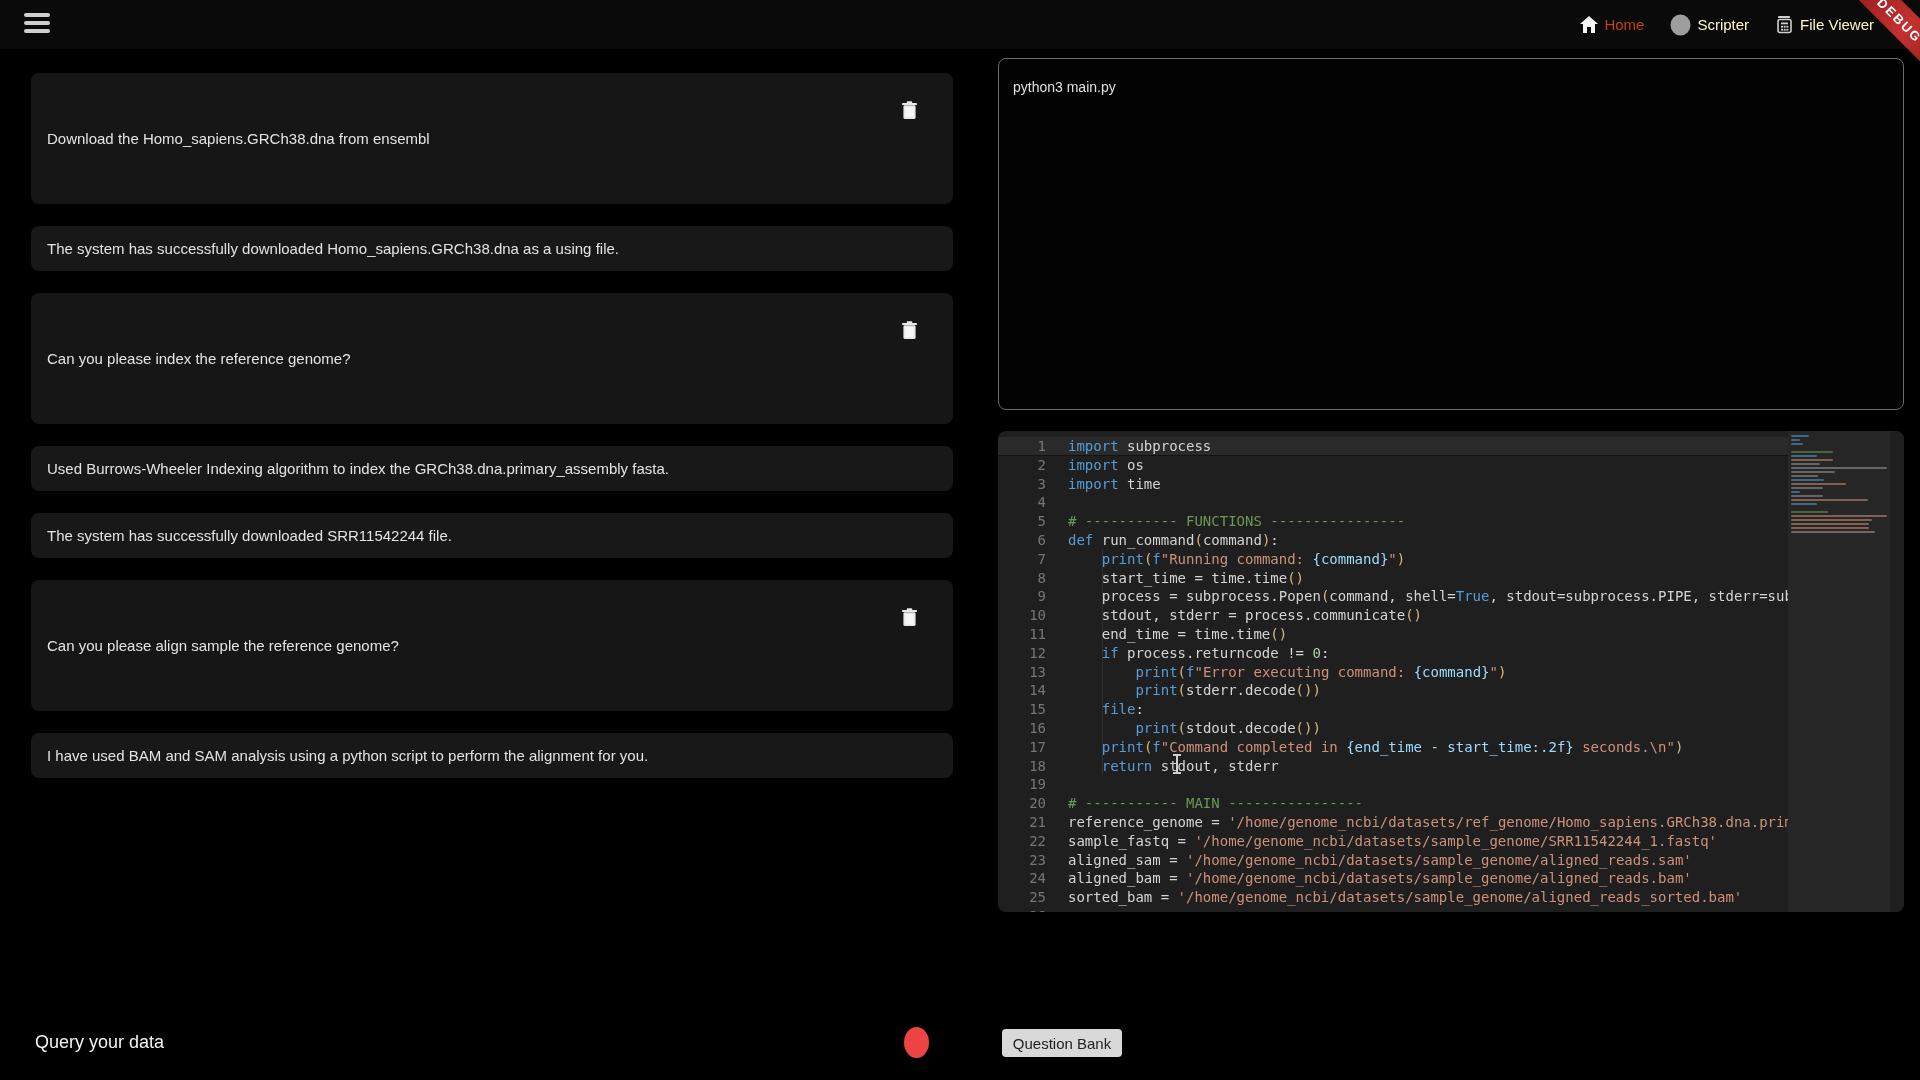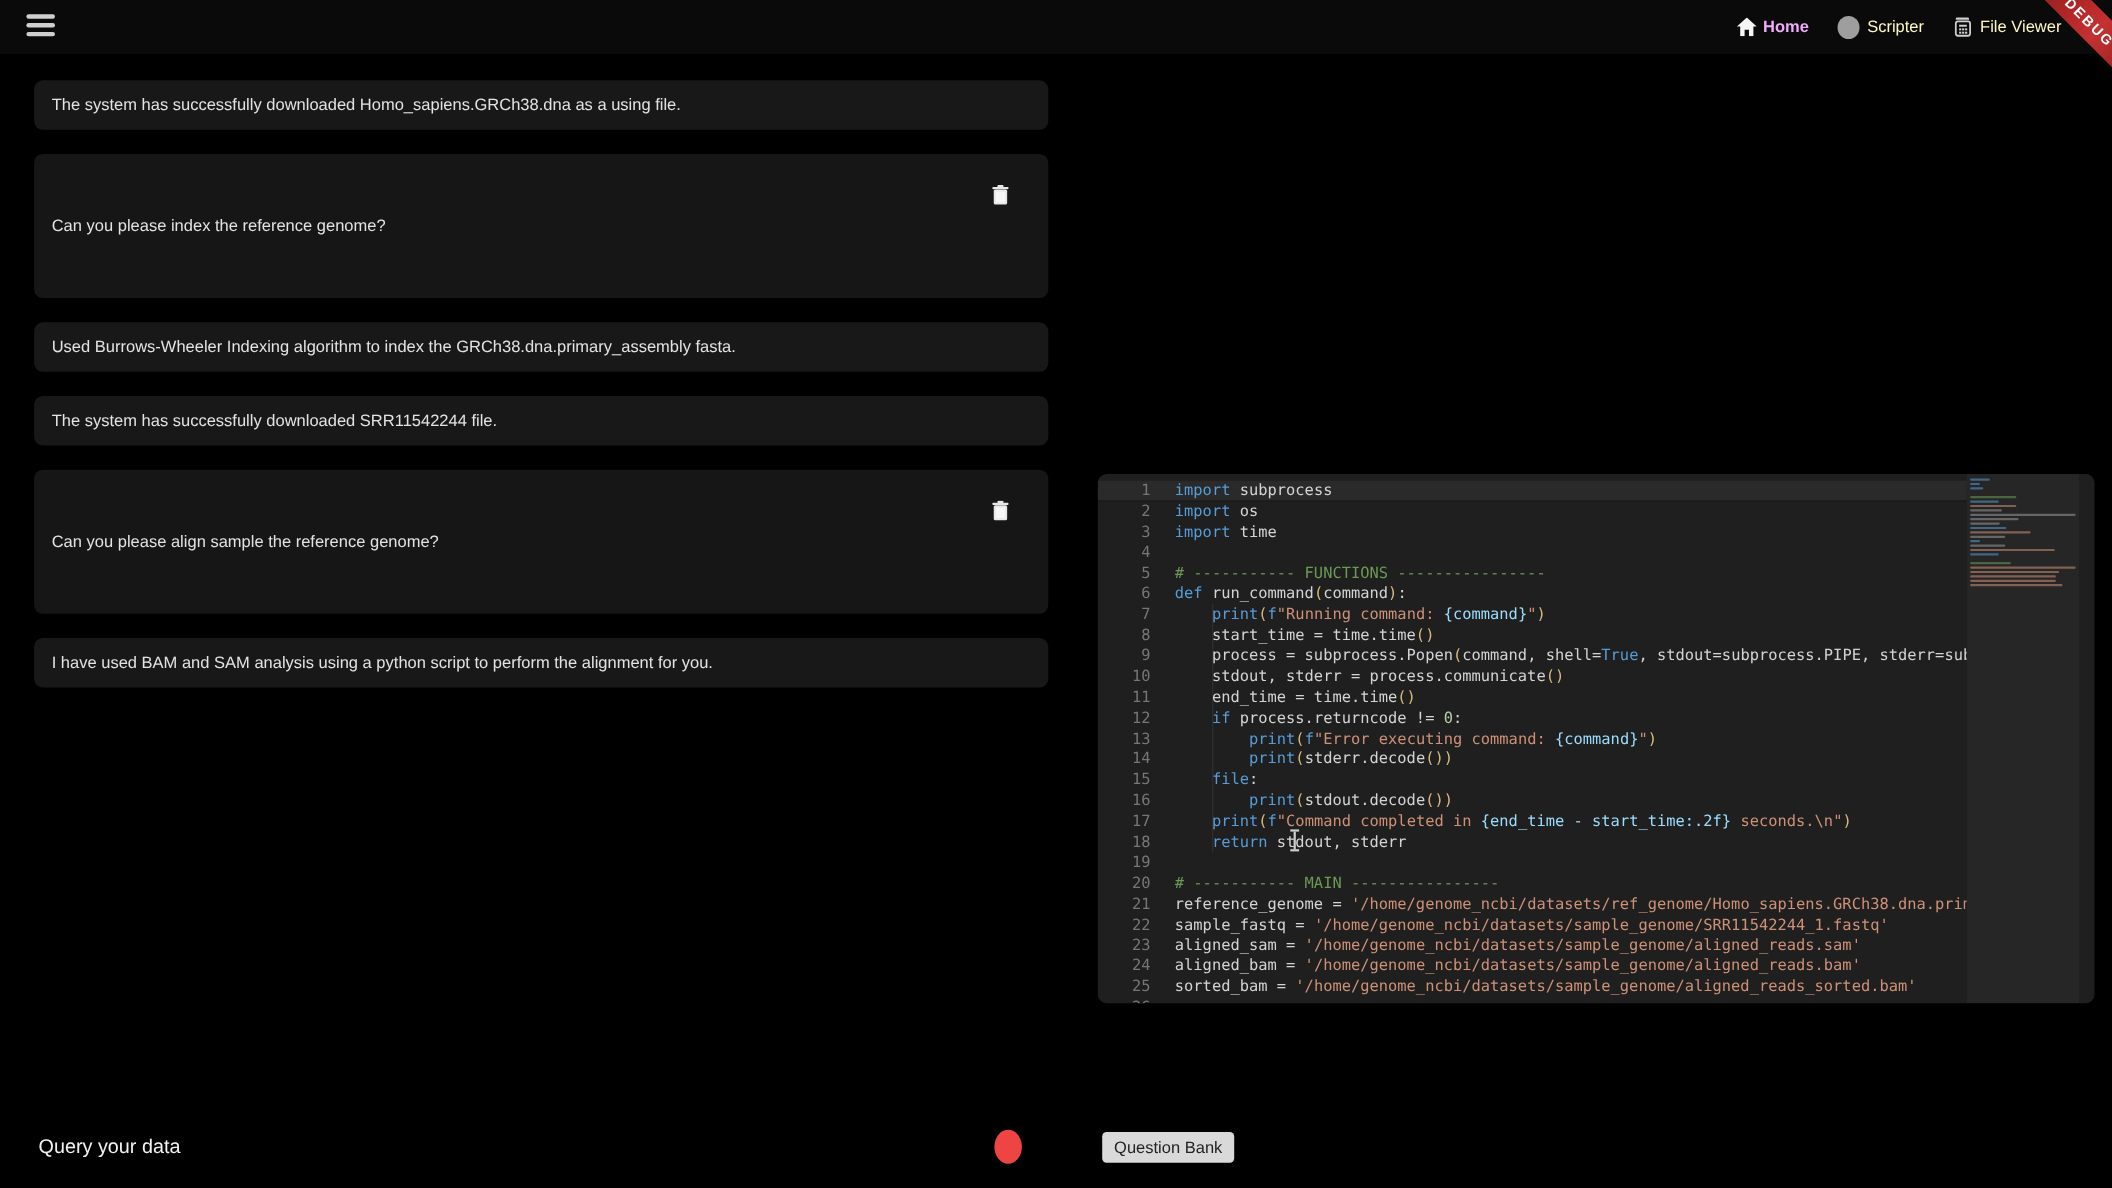--- a/index.html
+++ b/index.html
@@ -6,21 +6,21 @@
   html,body { width:1920px; height:1080px; background:#000; overflow:hidden;
               font-family:"Liberation Sans", sans-serif; }
   .stage { position:relative; width:1920px; height:1080px; background:#000; }
 
   
   .navbar { position:absolute; left:0; top:0; width:1920px; height:49px; background:#0a0a0a; }
   .hamburger { position:absolute; left:24px; top:13px; width:30px; height:23px; cursor:pointer; }
   .hamburger .bar { width:26px; height:4px; background:#cfcfcf; border-radius:2px; margin-bottom:4px; }
   .nav-right { position:absolute; right:46px; top:0; height:49px; display:flex; align-items:center; gap:26px; }
   .nav-item { display:flex; align-items:center; gap:6px; color:#fef9c3; font-size:15px; cursor:pointer; }
-  .nav-item.active { color:#f0abfc; font-weight:bold; }
+  .nav-item.active { color:#c2410c; font-weight:normal; }
   .nav-item svg { display:block; }
 
   
   .ribbon-box { position:absolute; right:0; top:0; width:130px; height:130px; overflow:hidden; pointer-events:none; }
   .ribbon { position:absolute; left:10px; top:5px; width:200px; height:30px;
             background:linear-gradient(90deg,#6e1212 0%,#b82a2a 45%,#c43232 55%,#6e1212 100%);
             transform:rotate(45deg); display:flex; align-items:center; justify-content:center;
             box-shadow:0 0 0 1px rgba(0,0,0,.35); }
   .ribbon span { color:#fff; font-weight:bold; font-size:13px; letter-spacing:2px; }
 
@@ -114,20 +114,29 @@
       </div>
     </div>
     <div class="ribbon-box">
       <div class="ribbon">
           <span>DEBUG</span>
         </div>
     </div>
   </div>
 
   <div class="chat" id="chat-list">
+      <div class="card user">
+        <div class="msg">Download the Homo_sapiens.GRCh38.dna from ensembl</div>
+        <button class="trash-btn"><svg width="15" height="19" viewBox="0 0 16 20">
+            <rect x="1.5" y="4.5" width="13" height="14.5" rx="1.5" fill="#e8e8e8"></rect>
+            <rect x="0" y="2" width="16" height="2.2" rx="1" fill="#e8e8e8"></rect>
+            <rect x="5" y="0" width="6" height="2.2" rx="1" fill="#e8e8e8"></rect>
+            <rect x="3.5" y="6.5" width="9" height="10.5" fill="#f6f6f6"></rect>
+          </svg></button>
+      </div>
       <div class="card assistant">
         <div class="msg">The system has successfully downloaded Homo_sapiens.GRCh38.dna as a using file.</div>
       </div>
       <div class="card user">
         <div class="msg">Can you please index the reference genome?</div>
         <button class="trash-btn"><svg width="15" height="19" viewBox="0 0 16 20">
             <rect x="1.5" y="4.5" width="13" height="14.5" rx="1.5" fill="#e8e8e8"></rect>
             <rect x="0" y="2" width="16" height="2.2" rx="1" fill="#e8e8e8"></rect>
             <rect x="5" y="0" width="6" height="2.2" rx="1" fill="#e8e8e8"></rect>
             <rect x="3.5" y="6.5" width="9" height="10.5" fill="#f6f6f6"></rect>
@@ -146,20 +155,23 @@
             <rect x="0" y="2" width="16" height="2.2" rx="1" fill="#e8e8e8"></rect>
             <rect x="5" y="0" width="6" height="2.2" rx="1" fill="#e8e8e8"></rect>
             <rect x="3.5" y="6.5" width="9" height="10.5" fill="#f6f6f6"></rect>
           </svg></button>
       </div>
       <div class="card assistant">
         <div class="msg">I have used BAM and SAM analysis using a python script to perform the alignment for you.</div>
       </div>
     </div>
 
+  <div class="terminal">
+    <div class="cmd">python3 main.py</div>
+  </div>
 
   <div class="editor">
     <div class="editor-rows" id="editor-rows">
         <div class="row hl"><span class="ln">1</span><span class="code"><span class="kw">import</span> subprocess</span></div>
         <div class="row"><span class="ln">2</span><span class="code"><span class="kw">import</span> os</span></div>
         <div class="row"><span class="ln">3</span><span class="code"><span class="kw">import</span> time</span></div>
         <div class="row"><span class="ln">4</span><span class="code"></span></div>
         <div class="row"><span class="ln">5</span><span class="code"><span class="cm"># ----------- FUNCTIONS ----------------</span></span></div>
         <div class="row"><span class="ln">6</span><span class="code"><span class="kw">def</span> run_command<span class="pr">(</span>command<span class="pr">)</span>:</span></div>
         <div class="row"><span class="ln">7</span><span class="code">    <span class="kw">print</span><span class="pr">(</span><span class="kw">f</span><span class="st">"Running command: <span class="br">{command}</span>"</span><span class="pr">)</span></span></div>

